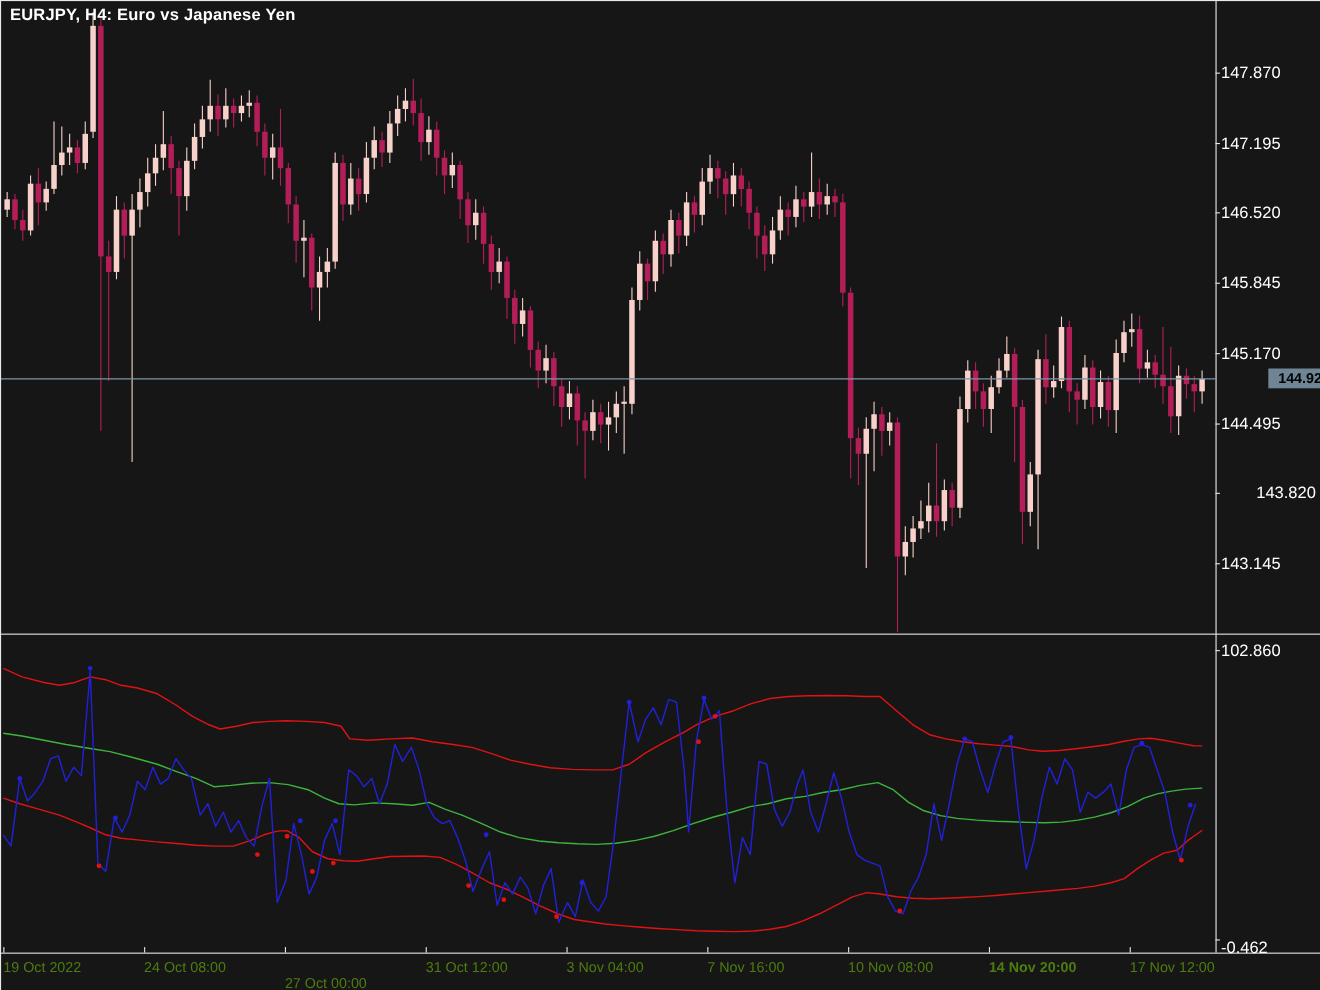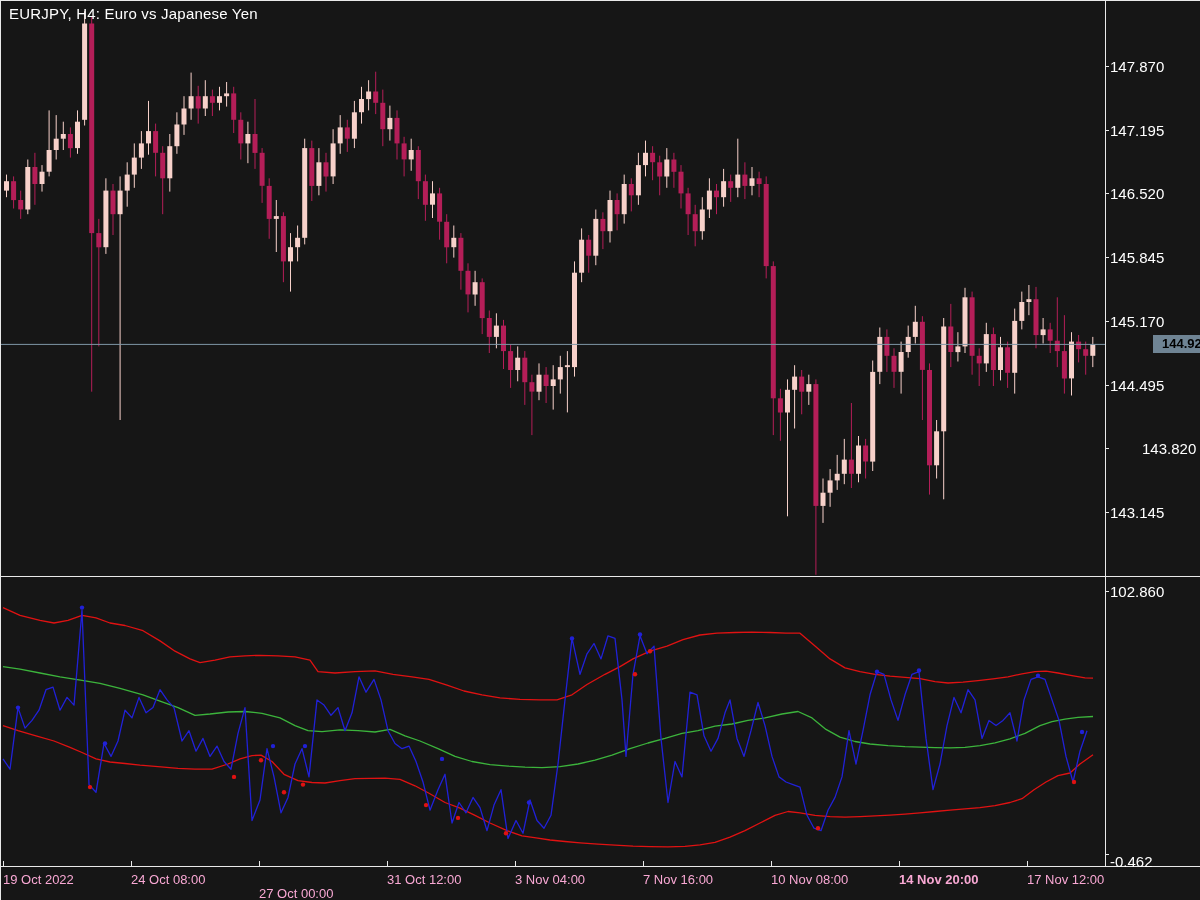--- a/index.html
+++ b/index.html
@@ -4,32 +4,32 @@
 <style>
   html,body{margin:0;padding:0;background:#000;}
   .window{
     position:relative;width:1200px;height:900px;
     background:#161616;overflow:hidden;
     font-family:"Liberation Sans", sans-serif;
     -webkit-font-smoothing:none;
   }
   .chart-title{
     position:absolute;left:9px;top:5px;color:#ffffff;
-    font-size:15px;font-weight:400;letter-spacing:0.2px;z-index:5;text-align:center;
+    font-size:15px;font-weight:700;letter-spacing:0.2px;z-index:5;text-align:center;
   }
   .indicator-title{
     position:absolute;left:9px;top:580px;color:#ffffff;
     font-size:14px;font-weight:600;z-index:5;
   }
   .axis-label{
     position:absolute;color:#ffffff;font-size:15px;font-weight:400;
     white-space:nowrap;z-index:4;
   }
   .time-label{
-    position:absolute;top:872px;color:#f9a8d4;font-size:13px;font-weight:500;
+    position:absolute;top:872px;color:#4d7c0f;font-size:13px;font-weight:500;
     white-space:nowrap;z-index:4;
   }
   .tick{position:absolute;background:#e9e9e9;z-index:4;}
   .price-marker{
     position:absolute;left:1153px;width:90px;height:18px;
     color:#000;font-size:13px;font-weight:600;line-height:18px;
     padding-left:9px;box-sizing:border-box;z-index:6;
   }
   .border-line{position:absolute;background:#e9e9e9;z-index:3;}
   svg{position:absolute;left:0;display:block;}

